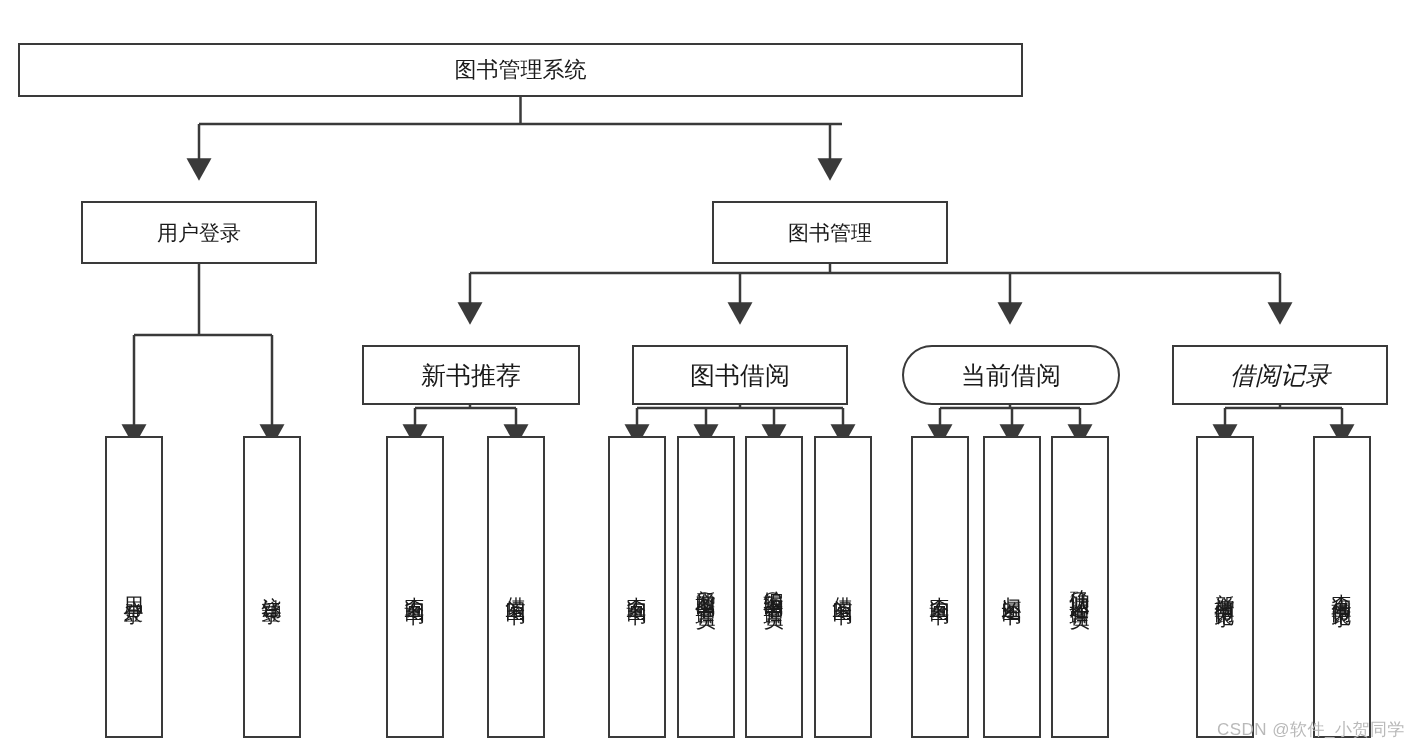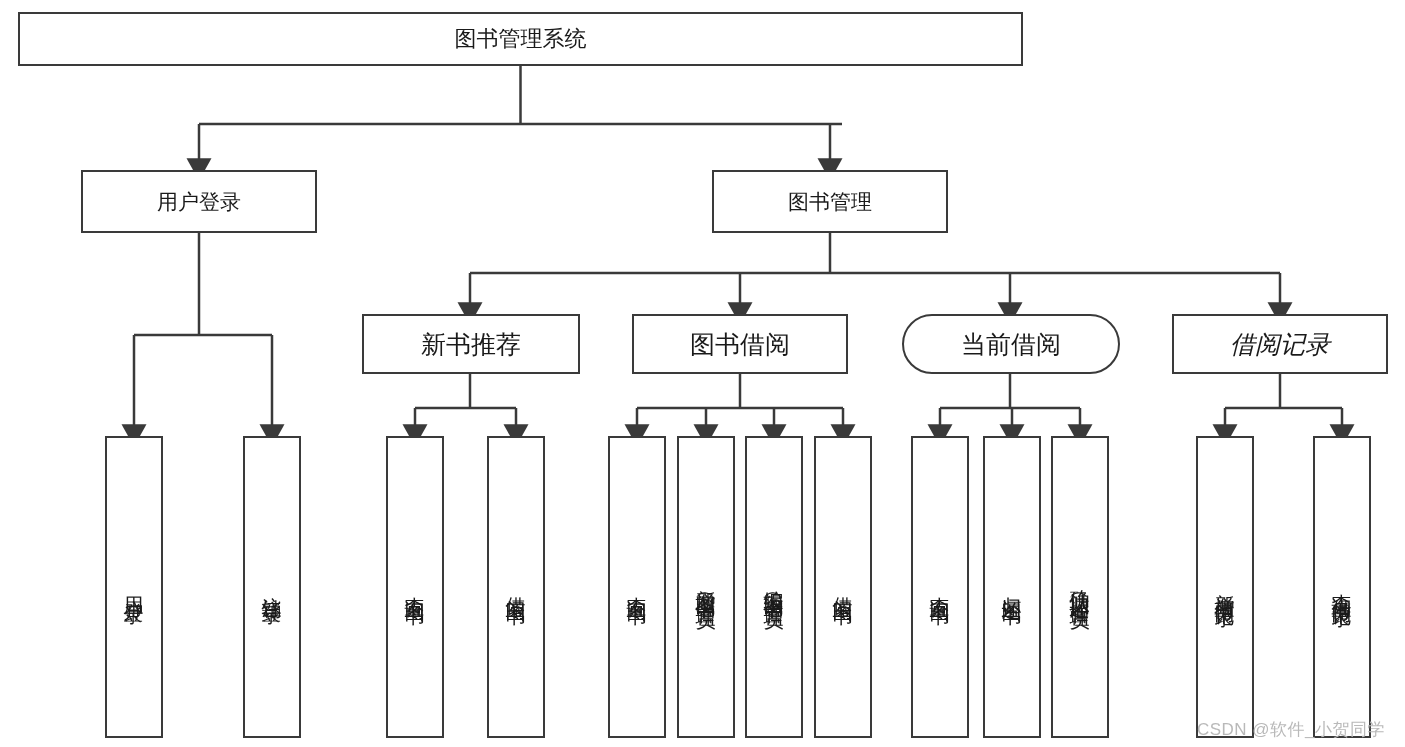--- a/index.html
+++ b/index.html
@@ -11,20 +11,21 @@
   #diagram{position:absolute;left:0;top:0;width:1405px;height:747px;}
   #svg-layer{position:absolute;left:0;top:0;width:1405px;height:747px;}
 
   .node{
     position:absolute;
     box-sizing:border-box;
     background:#ffffff;
     border:2.5px solid #3a3a3a;
     display:flex;align-items:center;justify-content:center;
     color:#1a1a1a;
+    margin-top:31px;
   }
   .node.root{font-size:22px;}
   .node.lvl2{font-size:21px;}
   .node.lvl3{font-size:25px;}
 
   .leaf{
     position:absolute;
     box-sizing:border-box;
     background:#ffffff;
     border:2.5px solid #3a3a3a;
@@ -36,21 +37,21 @@
   .leaf .vtext{
     writing-mode:vertical-rl;
     text-orientation:upright;
     letter-spacing:3px;
     line-height:1;
     white-space:nowrap;
   }
 
   #watermark{
     position:absolute;
-    right:20px;bottom:6px;
+    right:0;bottom:6px;
     font-size:17px;
     color:#b9b9b9;
     letter-spacing:0.5px;
     white-space:nowrap;
     pointer-events:none;
   }
 </style>
 </head>
 <body>
 

